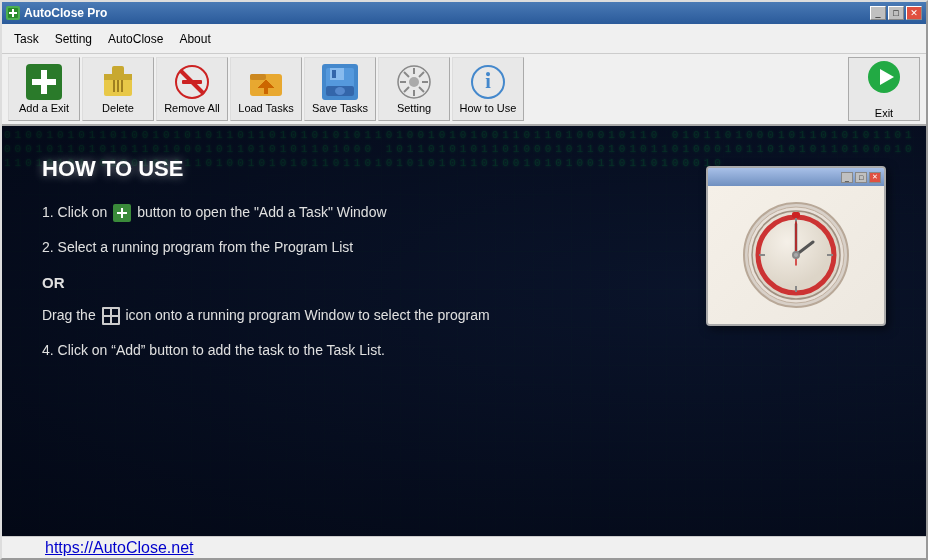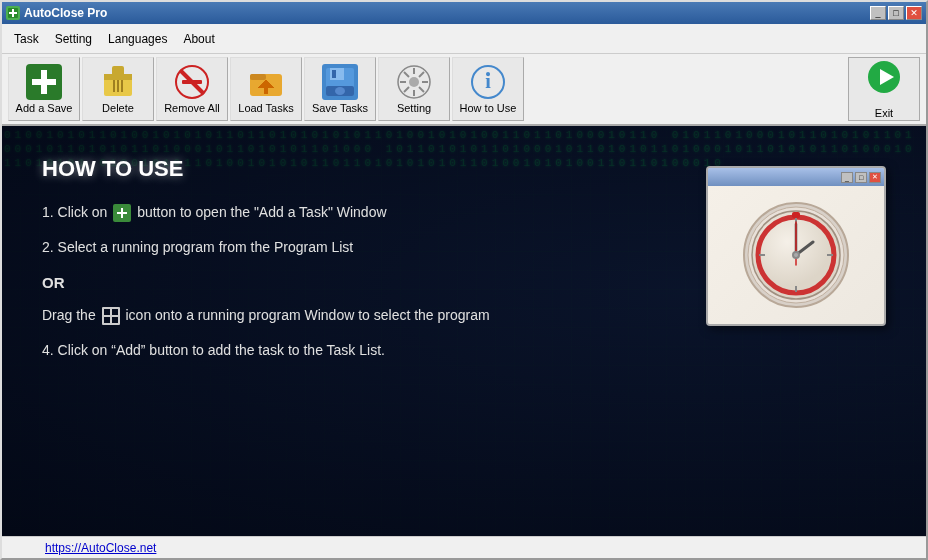--- a/index.html
+++ b/index.html
@@ -264,21 +264,21 @@
       background: #f0f0f0;
       border-top: 1px solid #ccc;
       display: flex;
       align-items: center;
       padding: 0 8px;
       flex-shrink: 0;
     }
 
     .status-link {
       color: #0000cc;
-      font-size: 12px;
+      font-size: 16px;
       cursor: pointer;
       padding-left: 35px;
     }
 
     .icon-exit {
       width: 36px;
       height: 36px;
       display: flex;
       align-items: center;
       justify-content: center;
@@ -360,35 +360,35 @@
     <div class="title-bar-buttons">
       <div class="title-btn">_</div>
       <div class="title-btn">□</div>
       <div class="title-btn" style="background:#e05040;color:white;">✕</div>
     </div>
   </div>
 
   <div class="menu-bar">
     <div class="menu-item">Task</div>
     <div class="menu-item">Setting</div>
-    <div class="menu-item">Languages</div>
+    <div class="menu-item">AutoClose</div>
     <div class="menu-item">About</div>
   </div>
 
   <div class="toolbar">
 
     <div class="toolbar-btn">
       <div class="toolbar-btn-icon">
         <svg width="36" height="36" viewBox="0 0 36 36">
           <rect width="36" height="36" rx="4" fill="#2a7a2a"></rect>
           <rect x="15" y="6" width="6" height="24" fill="white"></rect>
           <rect x="6" y="15" width="24" height="6" fill="white"></rect>
         </svg>
       </div>
-      <span>Add a Save</span>
+      <span>Add a Exit</span>
     </div>
 
     <div class="toolbar-btn">
       <div class="toolbar-btn-icon">
         <svg width="36" height="36" viewBox="0 0 36 36">
           <rect x="4" y="10" width="28" height="22" rx="2" fill="#e8c848"></rect>
           <rect x="4" y="10" width="28" height="6" fill="#c8a830"></rect>
           <rect x="12" y="2" width="12" height="10" rx="2" fill="#c8a830"></rect>
           <rect x="13" y="16" width="2" height="12" fill="#a08020"></rect>
           <rect x="17" y="16" width="2" height="12" fill="#a08020"></rect>

